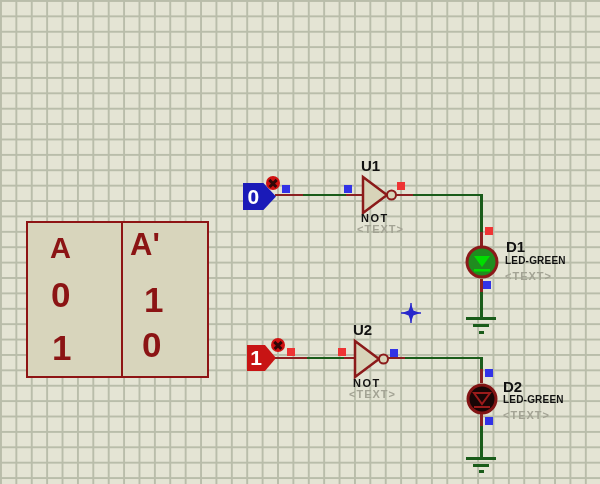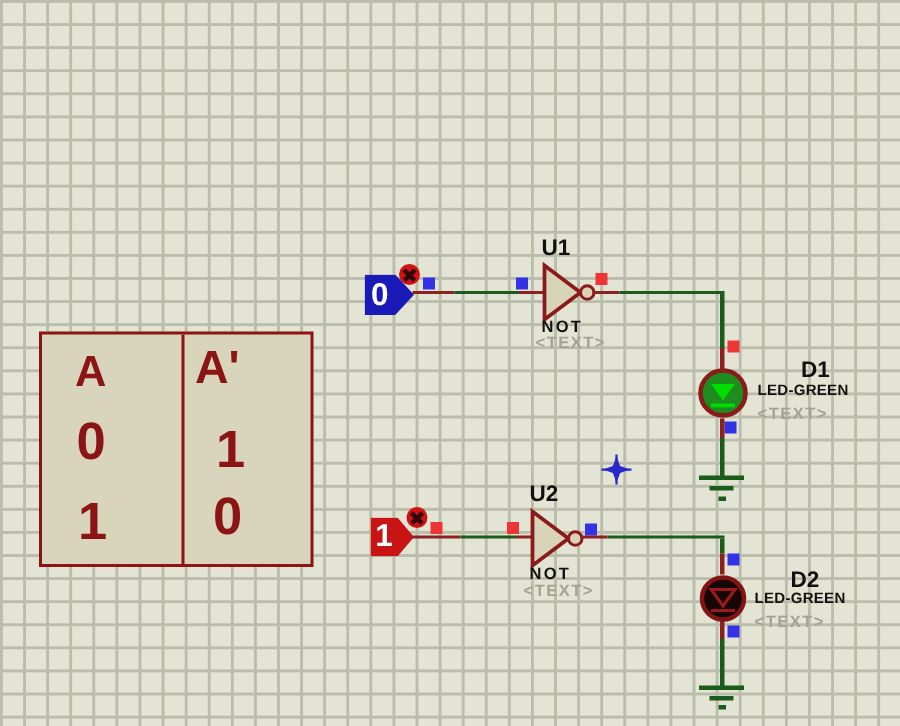--- a/index.html
+++ b/index.html
@@ -112,21 +112,21 @@
   <div class="wire h net" style="left:413px; top:194px; width:70px;"></div>
   <div class="wire v net" style="left:480px; top:196px; height:36px;"></div>
   <div class="wire v pin" style="left:480px; top:232px; height:15px;"></div>
   <div class="handle red" style="left:485px; top:227px;"></div>
 
   <svg class="comp" style="left:464px; top:244px;" width="36" height="36">
     <circle cx="18" cy="18" r="15" fill="#1f8c1f" stroke="#8b1a1a" stroke-width="3"></circle>
     <polygon points="10,12 26,12 18,23" fill="#00dd00"></polygon>
     <rect x="10" y="25" width="16" height="2.5" fill="#00dd00"></rect>
   </svg>
-  <span class="lbl ref" style="left:534px; top:239px;">D1</span>
+  <span class="lbl ref" style="left:506px; top:239px;">D1</span>
   <span class="lbl devname" style="left:505px; top:256px;">LED-GREEN</span>
   <span class="lbl ph" style="left:505px; top:271px;">&lt;TEXT&gt;</span>
   <div class="handle blue" style="left:483px; top:281px;"></div>
 
   <div class="wire v pin" style="left:480px; top:279px; height:13px;"></div>
   <div class="wire v net" style="left:480px; top:292px; height:26px;"></div>
   <div class="gnd-group" style="left:466px; top:317px; width:30px; height:20px;">
     <div class="gnd-bar" style="left:0px;  top:0px;  width:30px; height:3px;"></div>
     <div class="gnd-bar" style="left:7px;  top:7px;  width:16px; height:3px;"></div>
     <div class="gnd-bar" style="left:13px; top:14px; width:5px;  height:3px;"></div>
@@ -164,21 +164,21 @@
   <div class="wire h net" style="left:405px; top:357px; width:78px;"></div>
   <div class="wire v net" style="left:480px; top:359px; height:10px;"></div>
   <div class="wire v pin" style="left:480px; top:369px; height:14px;"></div>
   <div class="handle blue" style="left:485px; top:369px;"></div>
 
   <svg class="comp" style="left:465px; top:382px;" width="34" height="34">
     <circle cx="17" cy="17" r="14" fill="#180606" stroke="#821414" stroke-width="3"></circle>
     <polygon points="9,11 25,11 17,22" fill="none" stroke="#9b1b1b" stroke-width="2"></polygon>
     <rect x="9" y="24" width="16" height="2" fill="#9b1b1b"></rect>
   </svg>
-  <span class="lbl ref" style="left:503px; top:379px;margin-left:24px;">D2</span>
+  <span class="lbl ref" style="left:503px; top:379px;">D2</span>
   <span class="lbl devname" style="left:503px; top:395px;">LED-GREEN</span>
   <span class="lbl ph" style="left:503px; top:410px;">&lt;TEXT&gt;</span>
   <div class="handle blue" style="left:485px; top:417px;"></div>
 
   <div class="wire v pin" style="left:480px; top:414px; height:12px;"></div>
   <div class="wire v net" style="left:480px; top:426px; height:32px;"></div>
   <div class="gnd-group" style="left:466px; top:457px; width:30px; height:20px;">
     <div class="gnd-bar" style="left:0px;  top:0px;  width:30px; height:3px;"></div>
     <div class="gnd-bar" style="left:7px;  top:7px;  width:16px; height:3px;"></div>
     <div class="gnd-bar" style="left:13px; top:13px; width:5px;  height:3px;"></div>

